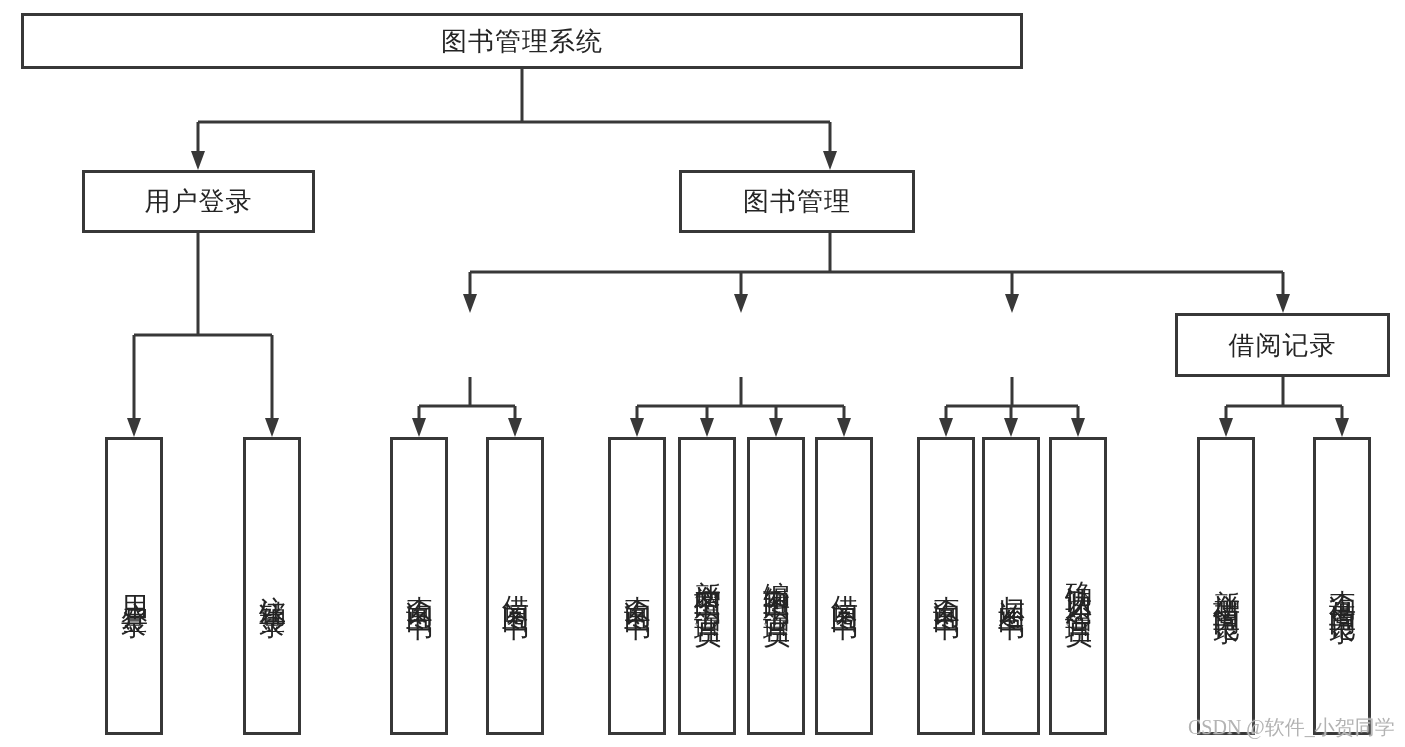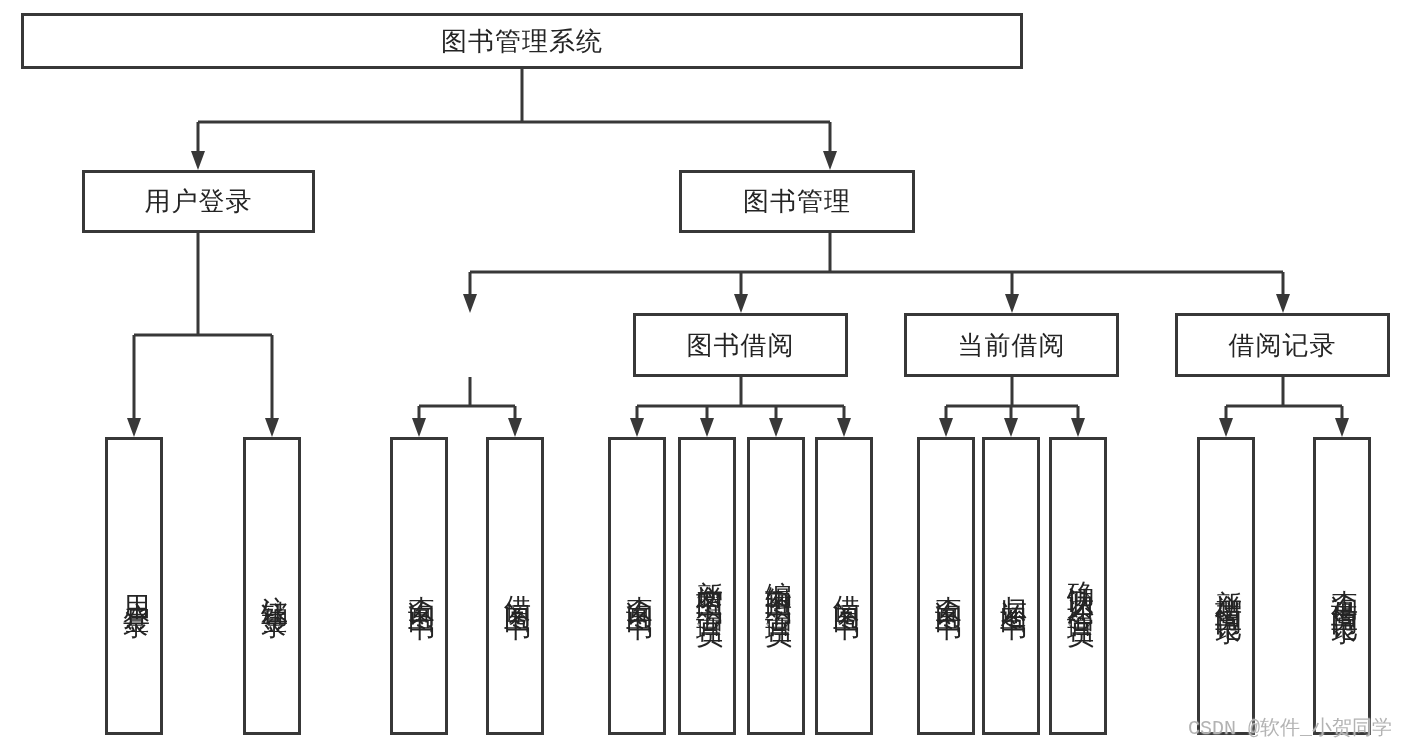--- a/index.html
+++ b/index.html
@@ -1,20 +1,20 @@
 <!DOCTYPE html>
 <html><head>
 <meta charset="utf-8">
 <style>
   html,body{margin:0;padding:0;background:#ffffff;}
   .canvas{
     position:relative;
     width:1405px;height:747px;
     background:#ffffff;
-    font-family:Liberation Mono, monospace;
+    font-family:Liberation Serif, serif;
     overflow:hidden;
   }
   .connectors{
     position:absolute;left:0;top:0;width:1405px;height:747px;
     pointer-events:none;
   }
   .node{
     position:absolute;
     box-sizing:border-box;
     border:3px solid #383838;
@@ -75,22 +75,20 @@
              M630 418 H644 L637 437 Z  M700 418 H714 L707 437 Z  M769 418 H783 L776 437 Z  M837 418 H851 L844 437 Z
              M939 418 H953 L946 437 Z  M1004 418 H1018 L1011 437 Z  M1071 418 H1085 L1078 437 Z
              M1219 418 H1233 L1226 437 Z  M1335 418 H1349 L1342 437 Z"></path>
   </svg>
 
   <div class="node hnode" style="left:21px;top:13px;width:1002px;height:56px">图书管理系统</div>
 
   <div class="node hnode" style="left:82px;top:170px;width:233px;height:63px">用户登录</div>
   <div class="node hnode" style="left:679px;top:170px;width:236px;height:63px">图书管理</div>
 
-  <div class="node hnode" style="left:633px;top:313px;width:215px;height:64px">图书借阅</div>
-  <div class="node hnode" style="left:904px;top:313px;width:215px;height:64px">当前借阅</div>
   <div class="node hnode" style="left:1175px;top:313px;width:215px;height:64px">借阅记录</div>
 
   <div class="node vnode" style="left:105px">
     <span class="vtext">用户登录</span>
   </div>
   <div class="node vnode" style="left:243px">
     <span class="vtext">注销登录</span>
   </div>
 
   <div class="node vnode" style="left:390px">

